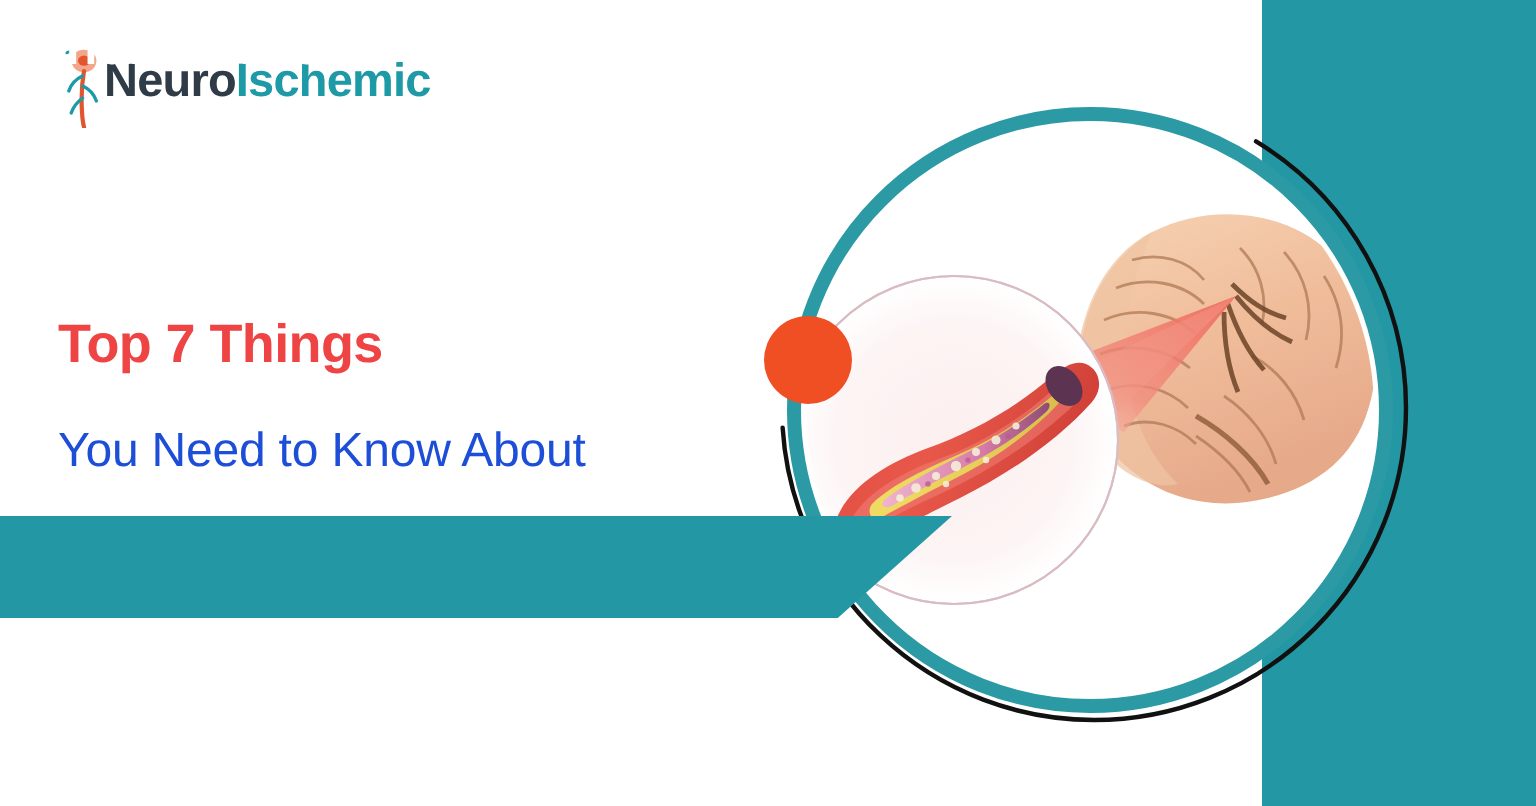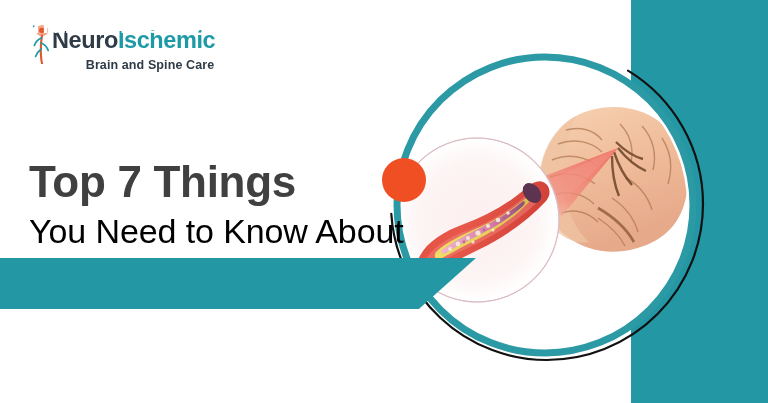--- a/index.html
+++ b/index.html
@@ -66,34 +66,34 @@
     color: #2f3b46;
     letter-spacing: 0.1px;
     white-space: nowrap;
   }
 
   
   .headline-1 {
     position: absolute;
     left: 29px;
     top: 158px;
-    font-size: 44px;
-    font-weight: bold;
-    color: #404040;
+    font-size: 27px;
+    font-weight: bold;
+    color: #ef4444;
     letter-spacing: -0.3px;
     white-space: nowrap;
     line-height: 1.1;
   }
   .headline-2 {
     position: absolute;
     left: 29px;
     top: 213px;
-    font-size: 34px;
+    font-size: 24px;
     font-weight: normal;
-    color: #000000;
+    color: #1d4ed8;
     letter-spacing: -0.1px;
     white-space: nowrap;
     line-height: 1.1;
   }
 
   
   .banner {
     position: absolute;
     left: 0;
     top: 258px;
@@ -147,21 +147,20 @@
     <svg class="logo-mark" viewBox="0 0 22 40">
       <ellipse cx="11" cy="6.5" rx="6.2" ry="5.6" fill="#f4a68a"></ellipse>
       <ellipse cx="11" cy="6.3" rx="3.0" ry="2.6" fill="#e0572f"></ellipse>
       <path d="M11 11.5 C10 17, 9.5 24, 10 32 C10.2 35.5, 10.6 38, 11 39.5" stroke="#e0572f" stroke-width="2.1" fill="none" stroke-linecap="round"></path>
       <path d="M10.2 14 C7 15.5, 4.5 18, 3.4 21.5" stroke="#1d9aa6" stroke-width="1.7" fill="none" stroke-linecap="round"></path>
       <path d="M10.4 19 C13.6 20.5, 16 23, 17.2 26.5" stroke="#1d9aa6" stroke-width="1.7" fill="none" stroke-linecap="round"></path>
       <path d="M10.3 25 C7.6 27, 5.6 29.5, 4.6 32.5" stroke="#1d9aa6" stroke-width="1.7" fill="none" stroke-linecap="round"></path>
       <path d="M6 3.2 C4.6 1.8, 3.4 1.6, 2.4 2.4" stroke="#1d9aa6" stroke-width="1.4" fill="none" stroke-linecap="round"></path>
     </svg>
     <div class="logo-wordmark"><span class="logo-neuro">Neuro</span><span class="logo-wellness">Ischemic</span></div>
-    <div class="logo-tagline">Brain and Spine Care</div>
   </div>
 
   <div class="graphic">
     <svg width="340" height="340" viewBox="0 0 340 340" xmlns="http://www.w3.org/2000/svg">
       <defs>
         <clipPath id="innerCircleClip">
           <circle cx="165" cy="167" r="142"></circle>
         </clipPath>
         <radialGradient id="arteryHalo" cx="50%" cy="50%" r="50%">
           <stop offset="0%" stop-color="#fdeff0"></stop>

